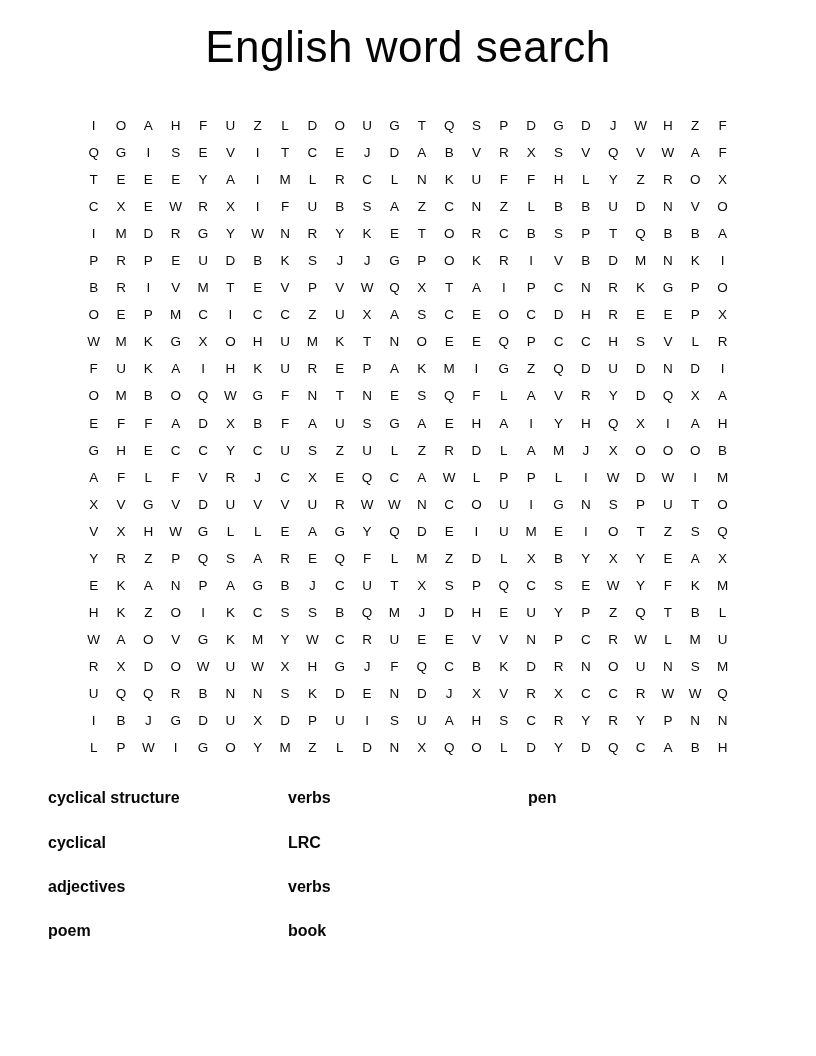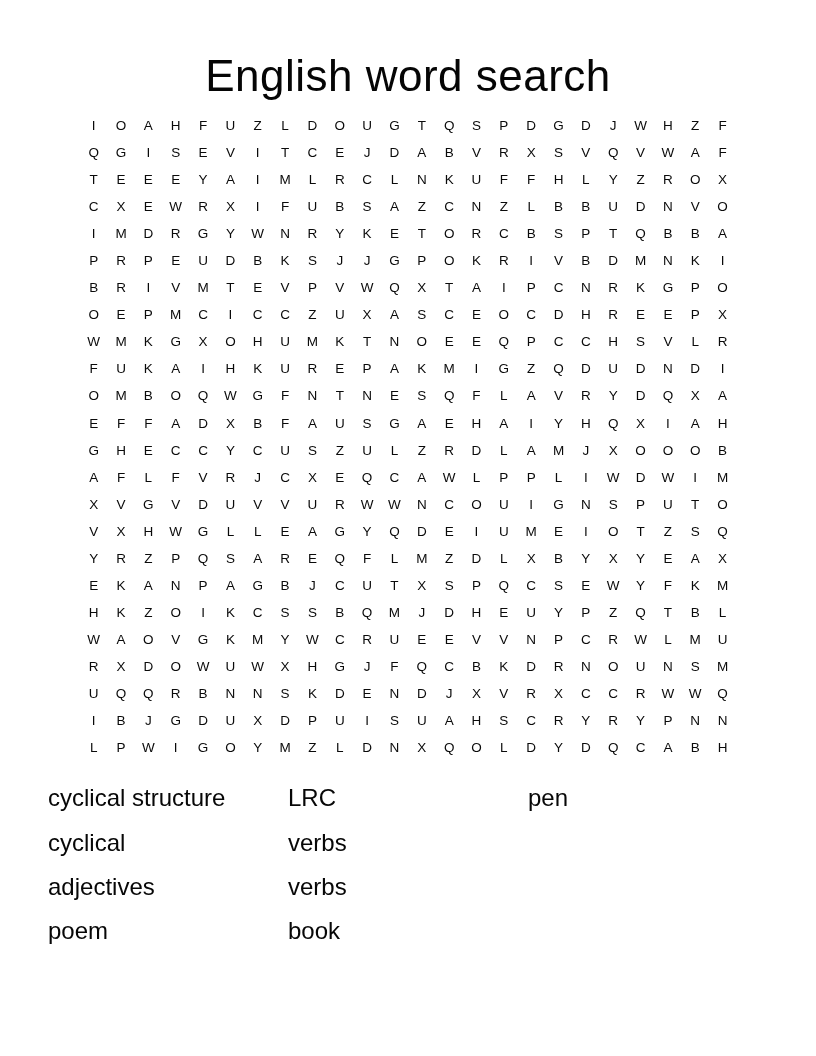--- a/index.html
+++ b/index.html
@@ -11,21 +11,21 @@
     position: relative;
     width: 816px;
     height: 1056px;
     background: #ffffff;
     overflow: hidden;
     font-family: "Liberation Sans", "DejaVu Sans", sans-serif;
     color: #000000;
   }
   .title {
     position: absolute;
-    top: 51px;
+    top: 22px;
     left: 0;
     width: 816px;
     margin: 0;
     text-align: center;
     font-size: 44px;
     font-weight: 500;
     letter-spacing: 0.5px;
     color: #050505;
   }
   .grid {
@@ -50,22 +50,22 @@
   .word-list {
     position: absolute;
     left: 48px;
     top: 776px;
     display: grid;
     grid-template-columns: 240px 240px 240px;
     grid-template-rows: repeat(4, 44.4px);
     grid-auto-flow: column;
   }
   .word-item {
-    font-size: 24px;
-    font-weight: 400;
+    font-size: 16px;
+    font-weight: 700;
     color: #070707;
     display: flex;
     align-items: center;
     white-space: nowrap;
     text-align: right;
   }
 </style>
 </head>
 <body>
 
@@ -697,19 +697,19 @@
         <span class="grid-cell">B</span>
         <span class="grid-cell">H</span>
       </div>
     </div>
 
   <div class="word-list" id="word-list">
       <div class="word-item">cyclical structure</div>
       <div class="word-item">cyclical</div>
       <div class="word-item">adjectives</div>
       <div class="word-item">poem</div>
+      <div class="word-item">verbs</div>
       <div class="word-item">LRC</div>
-      <div class="word-item">verbs</div>
       <div class="word-item">verbs</div>
       <div class="word-item">book</div>
       <div class="word-item">pen</div>
     </div>
 </div>
 
 </body></html>

